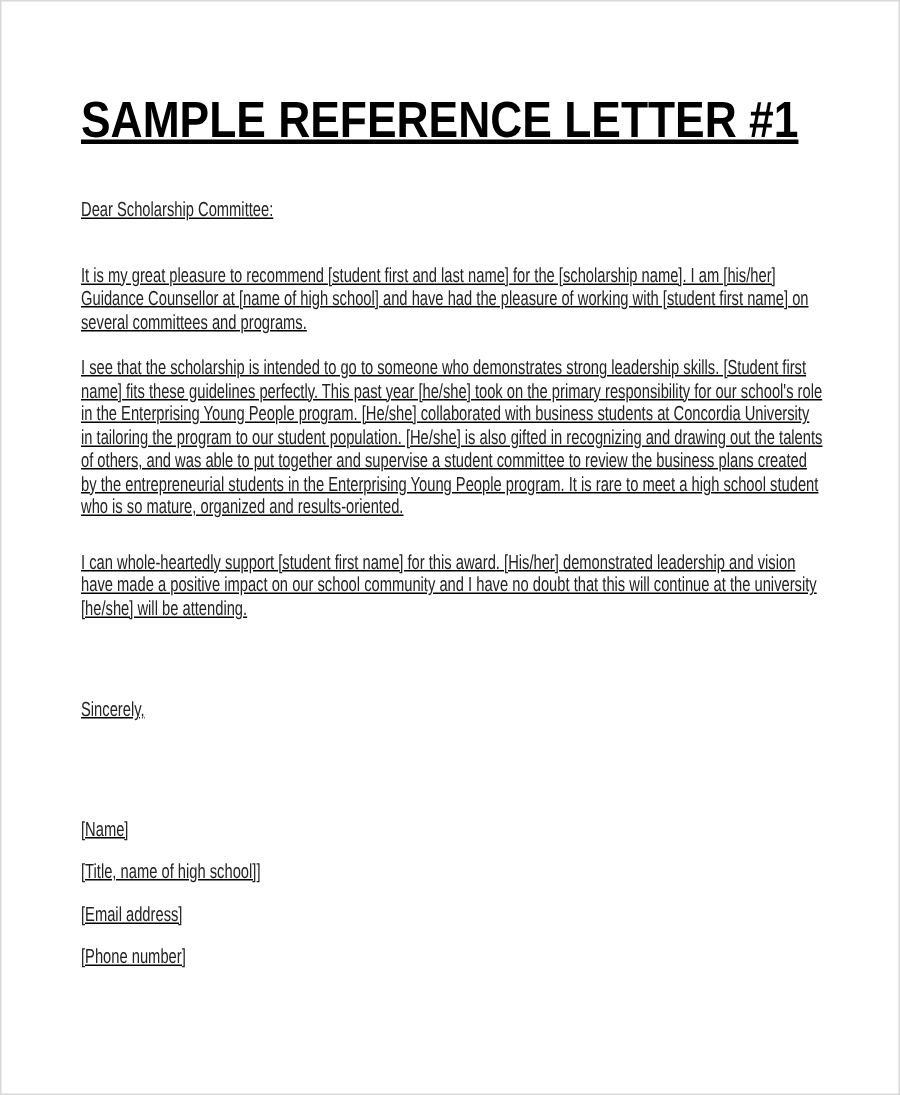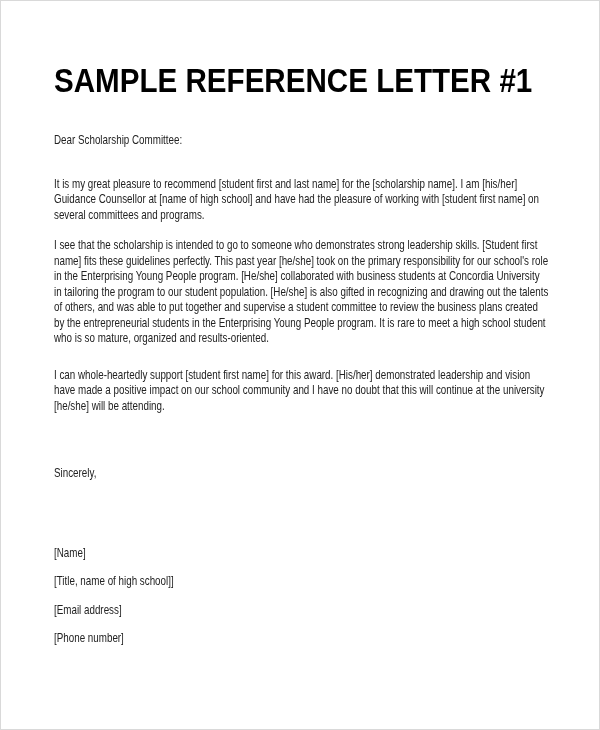--- a/index.html
+++ b/index.html
@@ -9,20 +9,21 @@
   }
   .page {
     position: relative;
     width: 600px;
     height: 730px;
     box-sizing: border-box;
     background: #ffffff;
     border: 1px solid #d9d9d9;
     overflow: hidden;
     font-family: "Liberation Sans", sans-serif;
+    text-decoration: underline;
   }
   .title {
     margin: 62px 0 35px 53px;
     font-size: 34px;
     line-height: 34px;
     font-weight: bold;
     color: #000000;
     letter-spacing: 0px;
     white-space: nowrap;
     transform: scaleX(0.87);

